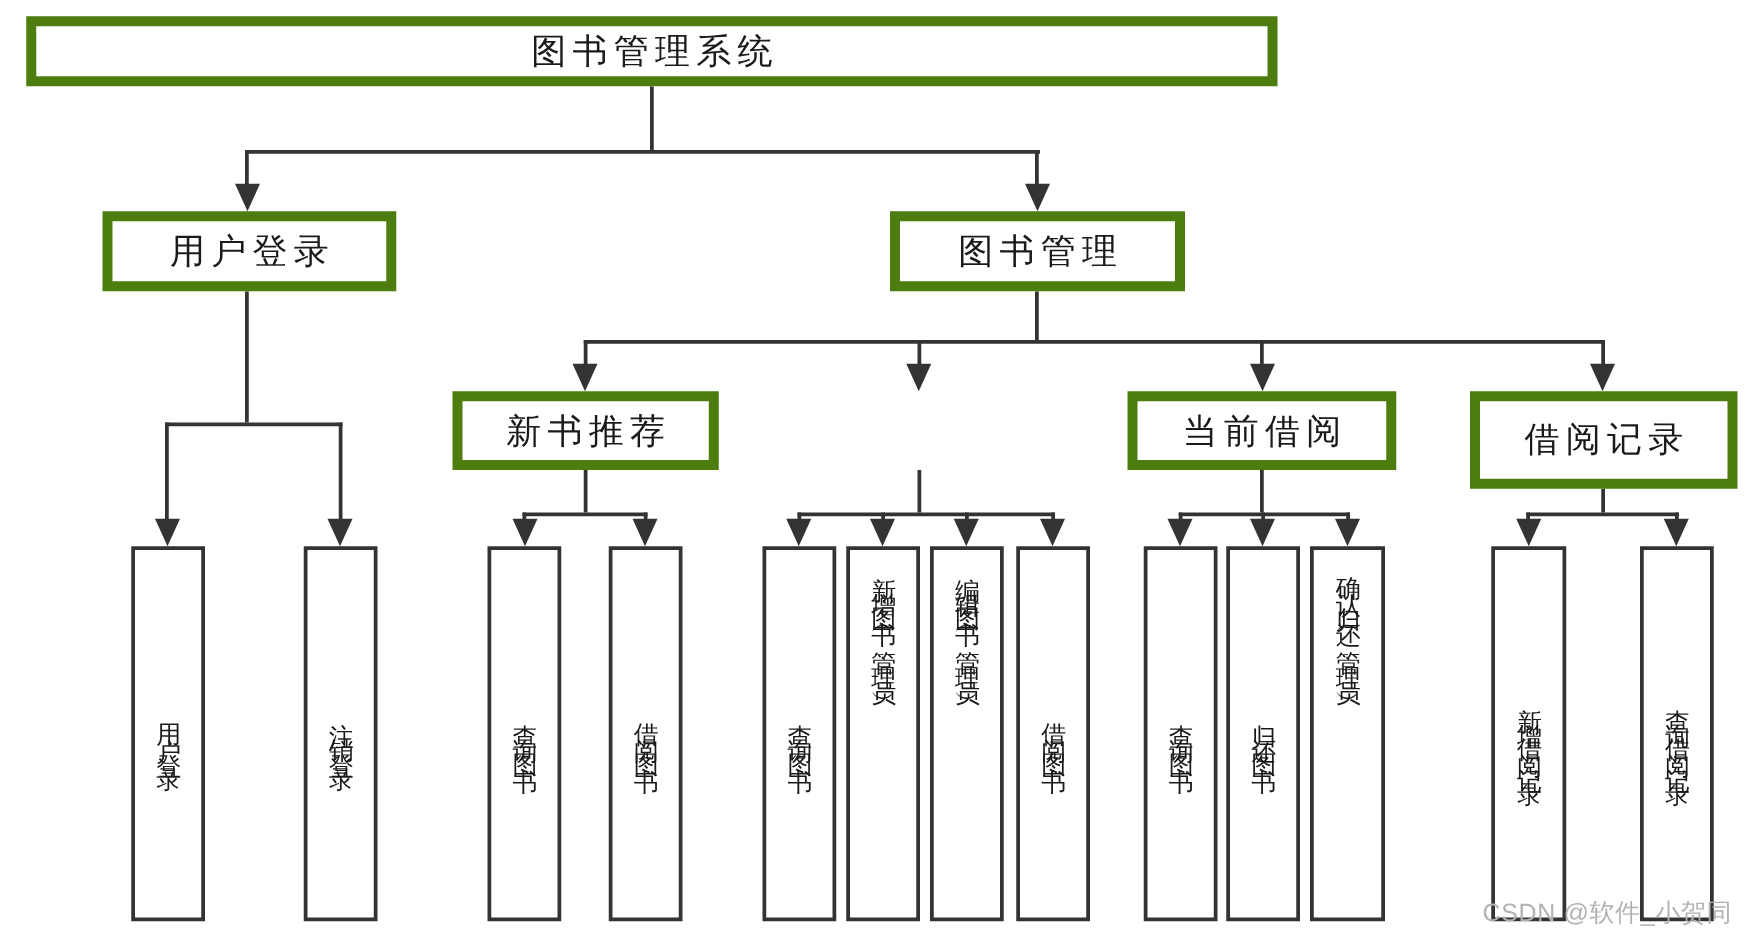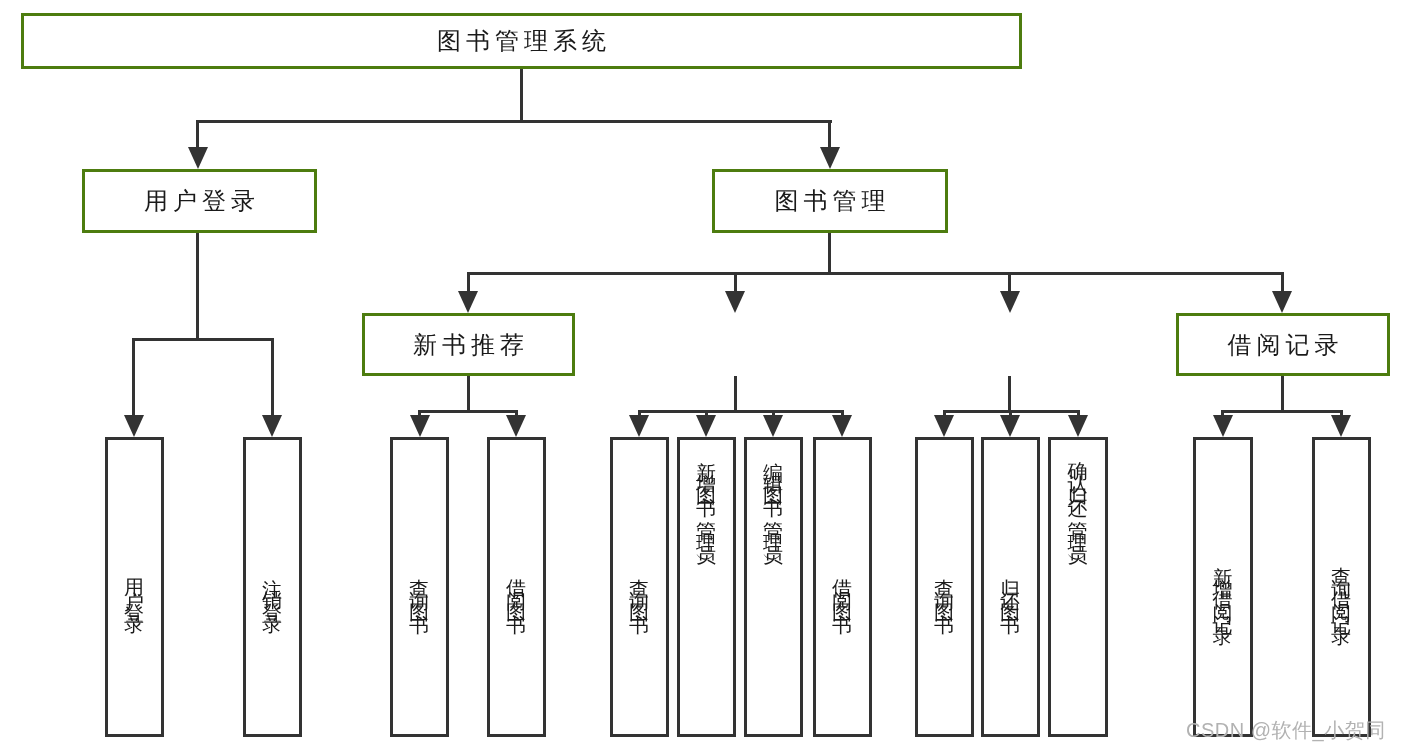--- a/index.html
+++ b/index.html
@@ -15,23 +15,23 @@
   
   .arrow {
     position:absolute; width:0; height:0;
     border-left:10px solid transparent;
     border-right:10px solid transparent;
     border-top:22px solid #333333;
   }
   
   .box {
     position:absolute; box-sizing:border-box; background:#ffffff;
-    border:3px solid #4d7c0f;
+    border:8px solid #4d7c0f;
     display:flex; align-items:center; justify-content:center;
-    font-size:24px; letter-spacing:5px; color:#1a1a1a;
+    font-size:28px; letter-spacing:5px; color:#1a1a1a;
     z-index:2; white-space:nowrap;
   }
   .box .hl { padding-left:5px; }
   
   .vbox {
     position:absolute; box-sizing:border-box; background:#ffffff;
     border:3px solid #333333;
     display:flex; align-items:center; justify-content:center;
     z-index:2;
   }
@@ -117,21 +117,24 @@
   <div class="box" style="left:82px;top:169px;width:235px;height:64px">
     <span class="hl">用户登录</span>
   </div>
   <div class="box" style="left:362px;top:313px;width:213px;height:63px">
     <span class="hl">新书推荐</span>
   </div>
 
   <div class="box" style="left:712px;top:169px;width:236px;height:64px">
     <span class="hl">图书管理</span>
   </div>
-  <div class="box" style="left:1176px;top:313px;width:214px;height:63px">
+  <div class="box" style="left:902px;top:313px;width:215px;height:63px">
+    <span class="hl">当前借阅</span>
+  </div>
+  <div class="box" style="left:1176px;top:313px;width:214px;height:78px">
     <span class="hl">借阅记录</span>
   </div>
 
   <div class="vbox" style="left:105px;top:437px;width:59px;height:300px">
     <span class="vl">用户登录</span>
   </div>
   <div class="vbox" style="left:243px;top:437px;width:59px;height:300px">
     <span class="vl">注销登录</span>
   </div>
 

